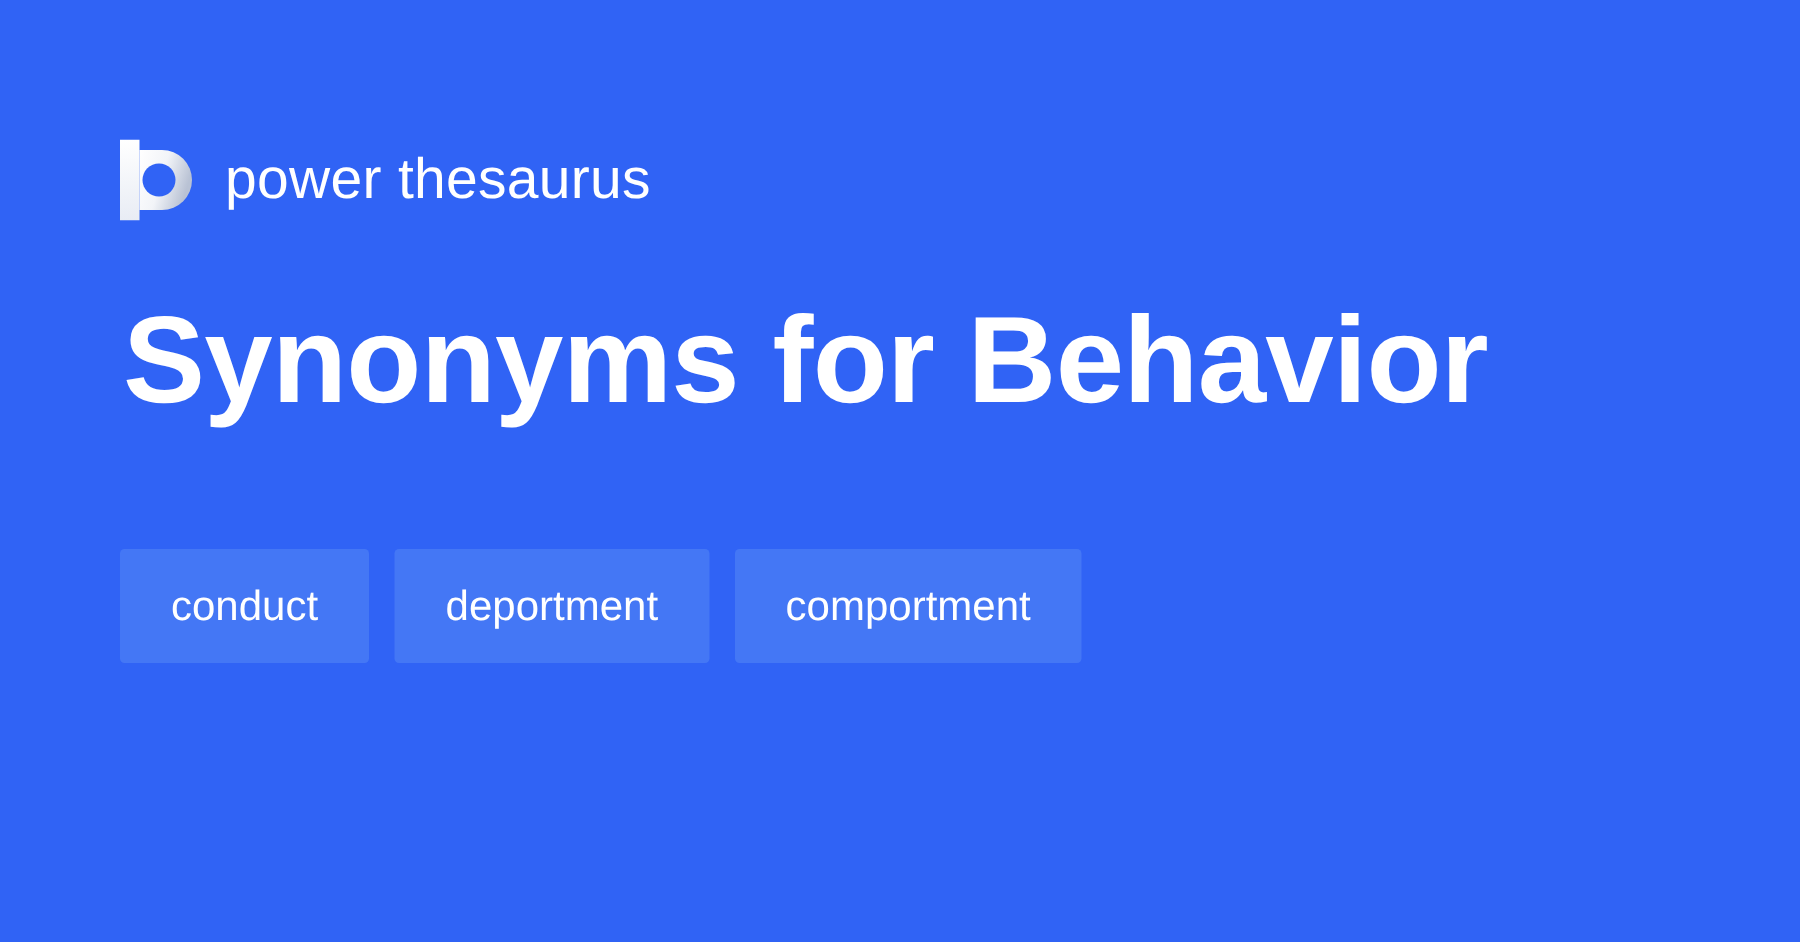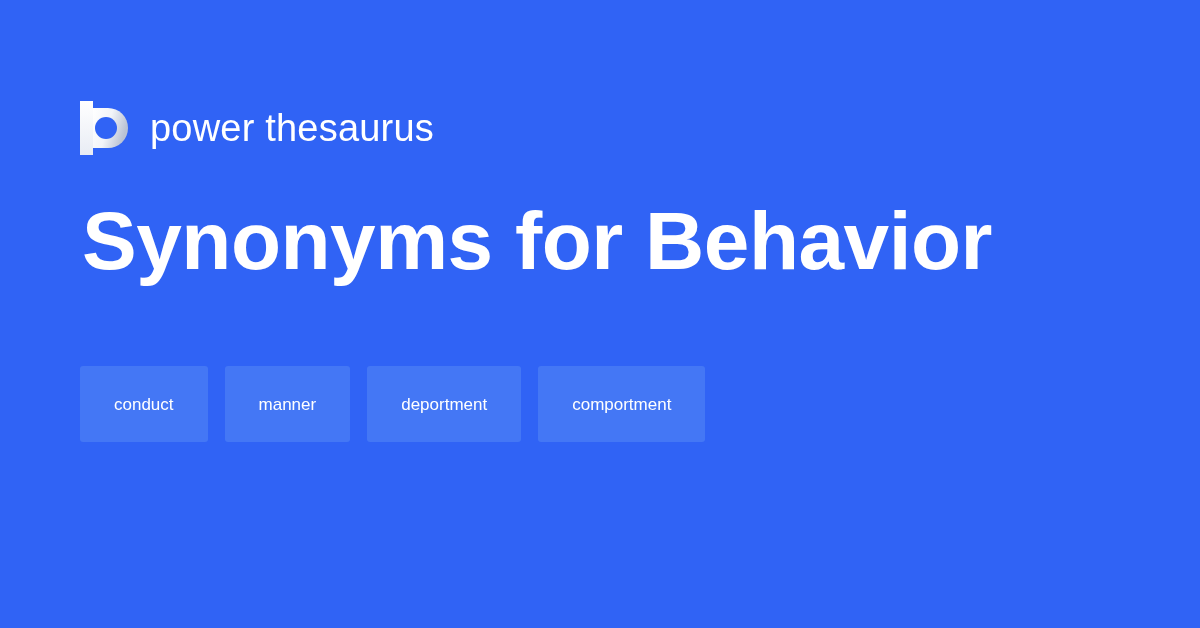--- a/index.html
+++ b/index.html
@@ -20,21 +20,21 @@
     width: 1200px;
     height: 628px;
     background: #3063f5;
     box-sizing: border-box;
   }
 
   
   .brand {
     position: absolute;
     left: 80px;
-    top: 100px;
+    top: 92px;
     display: flex;
     align-items: center;
     height: 56px;
     justify-content: center;
   }
 
   .brand-logo {
     width: 48px;
     height: 54px;
     flex: 0 0 auto;
@@ -80,21 +80,21 @@
   .chip {
     background: #4477f5;
     border-radius: 3px;
     height: 76px;
     box-sizing: border-box;
     display: flex;
     align-items: center;
     justify-content: center;
     padding: 0 34px;
     color: #ffffff;
-    font-size: 17px;
+    font-size: 28px;
     font-weight: 400;
     line-height: 1;
     white-space: nowrap;
     user-select: none;
   }
 </style>
 </head>
 <body>
 
 <div class="page">
@@ -119,18 +119,17 @@
 
       <circle cx="26" cy="27" r="11" fill="#3063f5"></circle>
     </svg>
     <span class="brand-name">power thesaurus</span>
   </div>
 
   <h1 class="headline">Synonyms for Behavior</h1>
 
   <div class="chips">
     <div class="chip">conduct</div>
-    <div class="chip">manner</div>
     <div class="chip">deportment</div>
     <div class="chip">comportment</div>
   </div>
 
 </div>
 
 </body></html>

